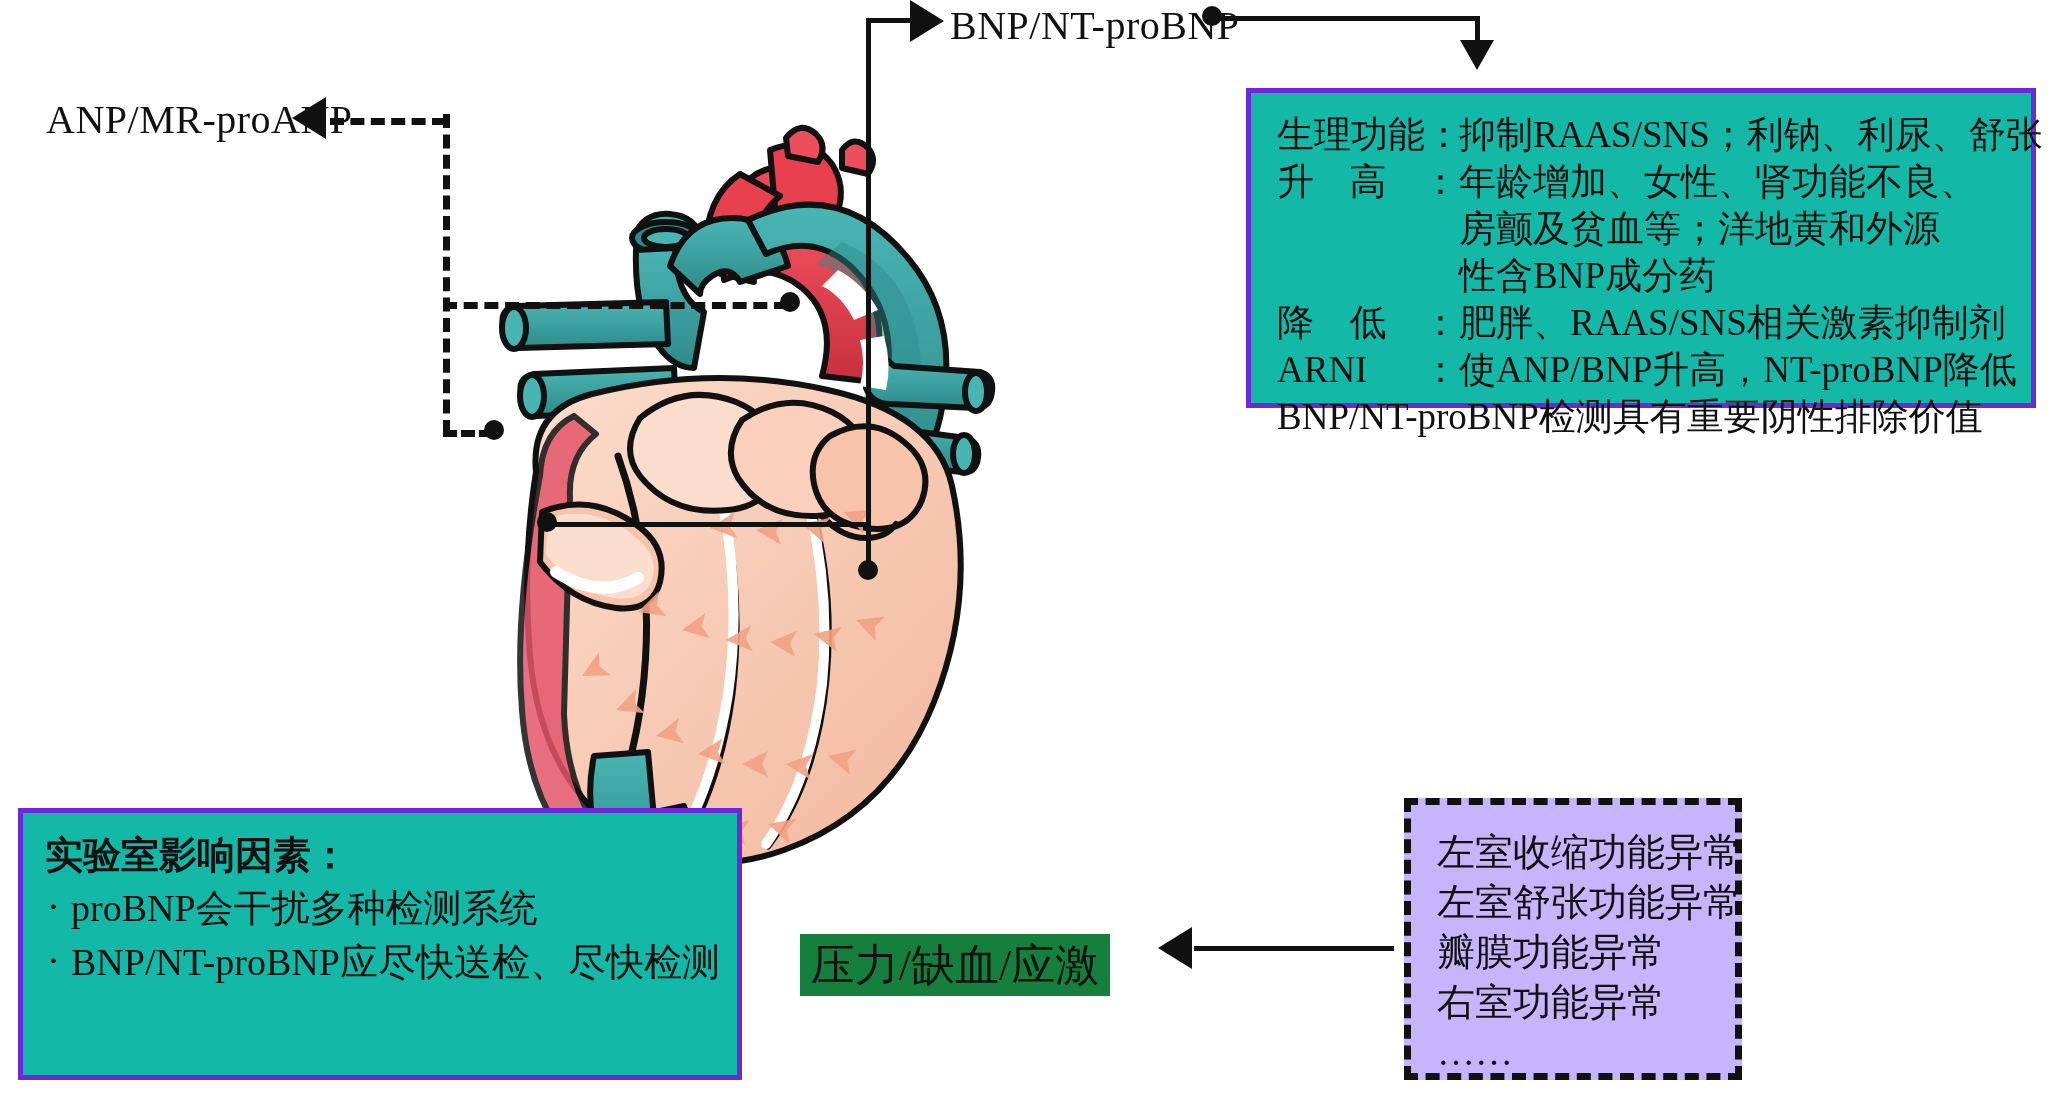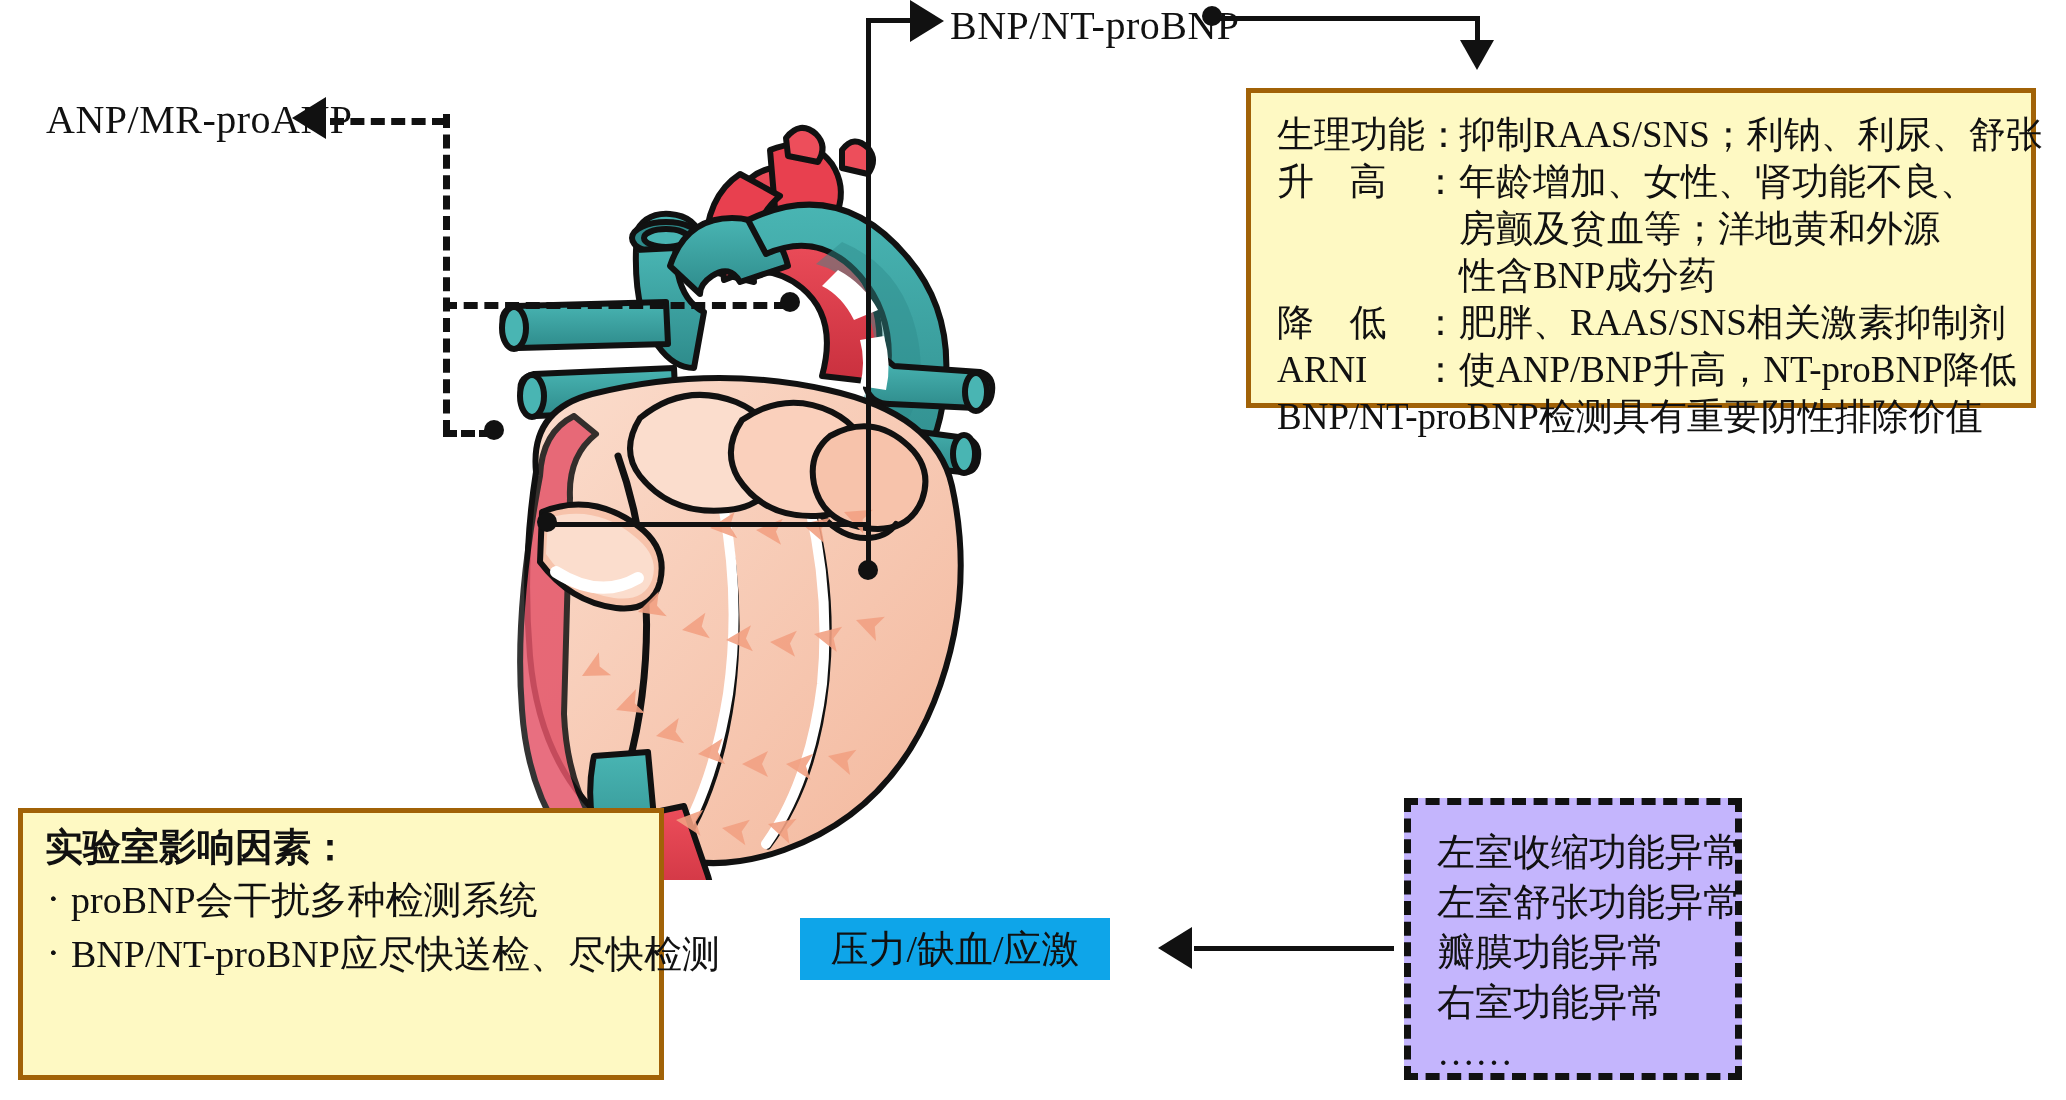--- a/index.html
+++ b/index.html
@@ -4,43 +4,43 @@
 <style>
   html,body{margin:0;padding:0;background:#ffffff;}
   body{width:2066px;height:1100px;position:relative;overflow:hidden;
        font-family:"Liberation Serif","DejaVu Serif",serif;color:#111;}
   .stage{position:absolute;left:0;top:0;width:2066px;height:1100px;}
 
   
   .label{position:absolute;white-space:nowrap;font-size:40px;letter-spacing:.5px;}
 
   
-  .box-solid{position:absolute;border:5px solid #a16207;background:#fef9c3;box-sizing:border-box;}
+  .box-solid{position:absolute;border:5px solid #6d28d9;background:#14b8a6;box-sizing:border-box;}
   .box-dashed{position:absolute;border:7px dashed #111;background:#c4b5fd;box-sizing:border-box;}
 
   
   .info-line{display:flex;font-size:37px;line-height:47px;white-space:nowrap;}
   .info-key{display:inline-block;width:182px;flex:0 0 182px;
             display:flex;justify-content:space-between;}
   .info-key span{display:inline-block;}
   .info-val{flex:1 1 auto;}
   .info-cont{padding-left:182px;font-size:37px;line-height:47px;white-space:nowrap;}
   .info-full{font-size:37px;line-height:47px;white-space:nowrap;}
 
   
   .ll-title{font-size:38px;line-height:52px;font-weight:600;}
   .ll-item{font-size:38px;line-height:54px;white-space:nowrap;padding-left:26px;position:relative;}
   .ll-item .bul{position:absolute;left:2px;top:-2px;}
 
   
   .rr-item{font-size:38px;line-height:50px;white-space:nowrap;}
 
   
-  .grey-box{position:absolute;background:#0ea5e9;display:flex;align-items:center;
-            justify-content:center;font-size:38px;}
+  .grey-box{position:absolute;background:#15803d;display:flex;align-items:center;
+            justify-content:center;font-size:44px;margin-top:16px;}
 
   
   .ln{position:absolute;background:#111;}
   .h5{height:5px;}
   .v5{width:5px;}
   .dot{position:absolute;width:20px;height:20px;border-radius:50%;background:#111;}
   .dash-h{position:absolute;height:0;border-top:7px dashed #111;}
   .dash-v{position:absolute;width:0;border-left:7px dashed #111;}
 
   
@@ -260,21 +260,21 @@
       <span class="info-key">
           <span>ARNI</span>
           <span>：</span>
         </span>
       <span class="info-val">使ANP/BNP升高，NT-proBNP降低</span>
     </div>
 
     <div class="info-full">BNP/NT-proBNP检测具有重要阴性排除价值</div>
   </div>
 
-  <div class="box-solid" style="left:18px;top:808px;width:646px;height:272px;padding:8px 22px;">
+  <div class="box-solid" style="left:18px;top:808px;width:724px;height:272px;padding:16px 22px;">
     <div class="ll-title">实验室影响因素：</div>
 
     <div class="ll-item">
       <span class="bul">·</span>
     </div>
     <div class="ll-item">
       <span class="bul">·</span>
       <span>proBNP会干扰多种检测系统</span>
     </div>
     <div class="ll-item">

